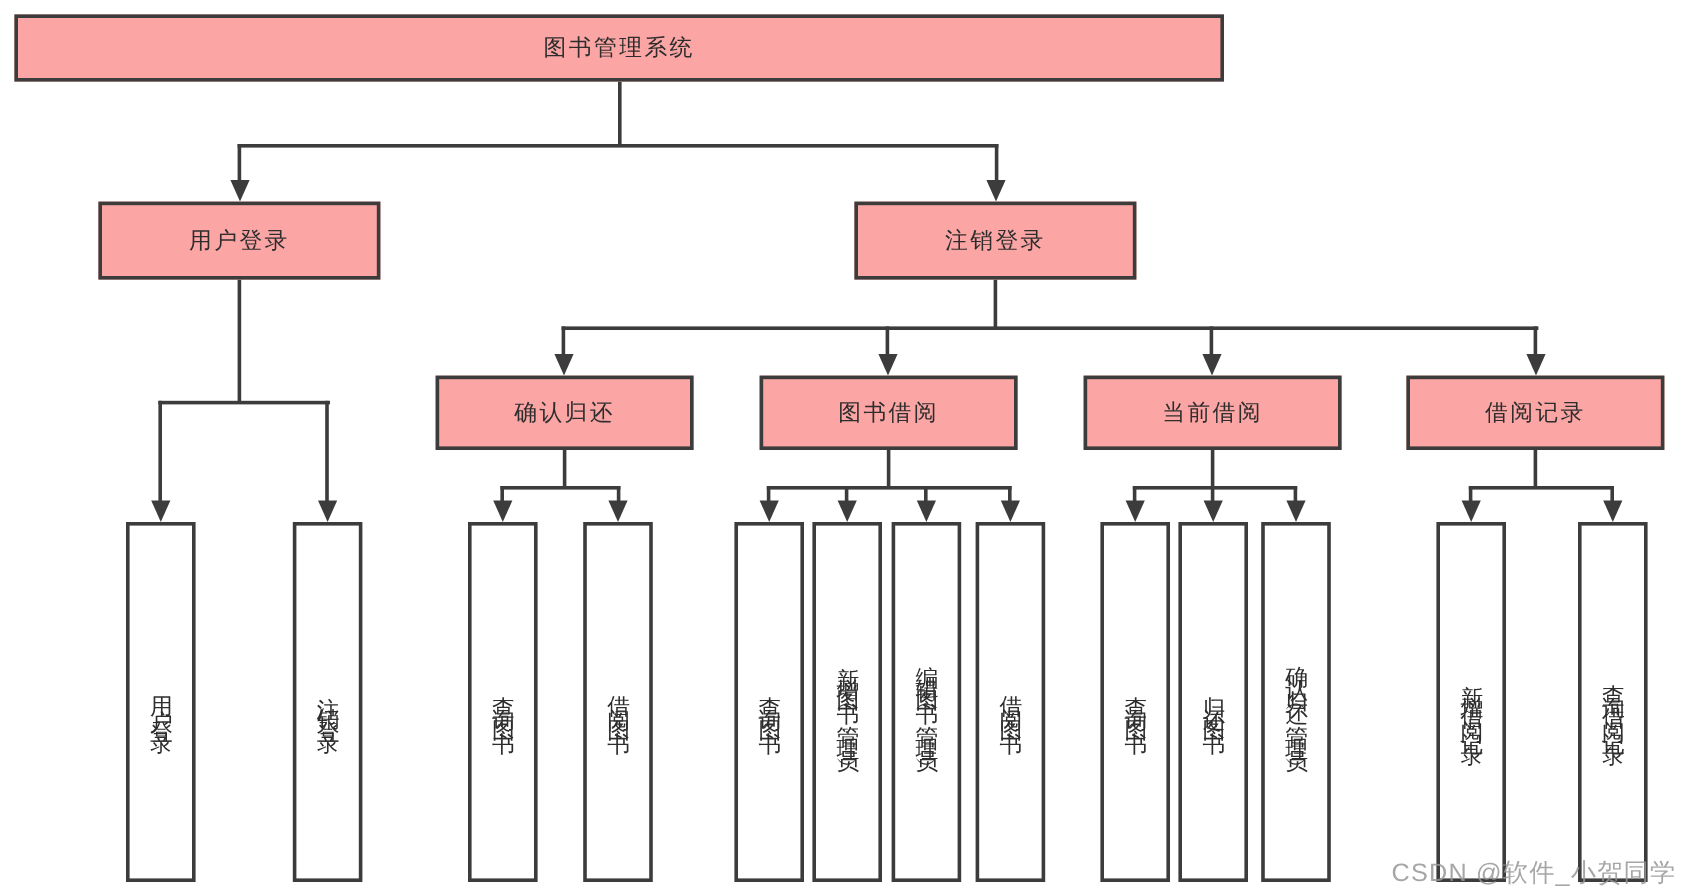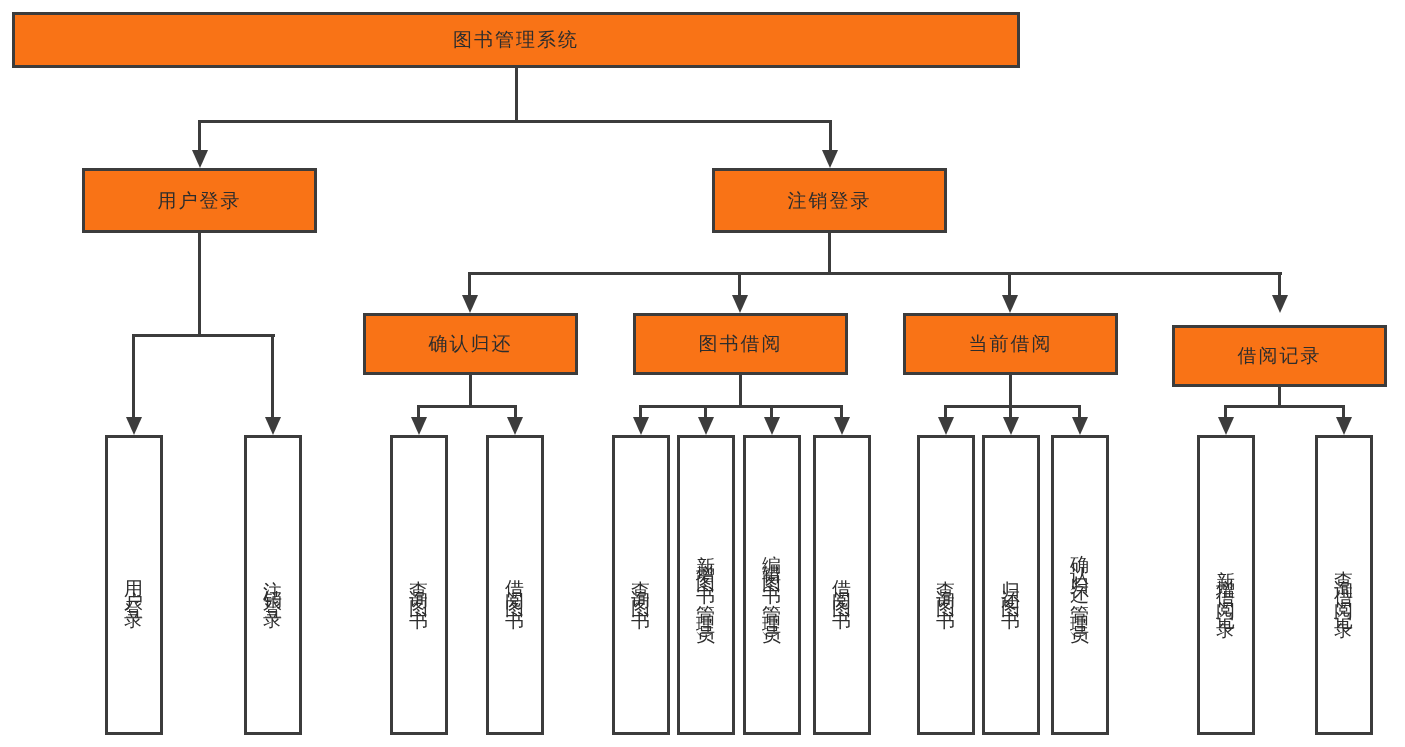--- a/index.html
+++ b/index.html
@@ -2,21 +2,21 @@
 <html><head>
 <meta charset="utf-8">
 <style>
   html,body{margin:0;padding:0;background:#ffffff;}
   .canvas{
     position:relative;width:1405px;height:747px;background:#ffffff;
     font-family:"Liberation Sans","DejaVu Sans",sans-serif;
     overflow:hidden;
   }
   .node{
-    position:absolute;box-sizing:border-box;background:#f97316;
+    position:absolute;box-sizing:border-box;background:#fca5a5;
     border:3px solid #3c3c3c;display:flex;align-items:center;justify-content:center;
     color:#2d2d2d;font-size:19px;letter-spacing:2px;z-index:2;
   }
   .leaf{
     position:absolute;box-sizing:border-box;background:#ffffff;
     border:3px solid #3c3c3c;display:flex;align-items:center;justify-content:center;
     color:#2d2d2d;z-index:2;
   }
   .leaf span{
     writing-mode:vertical-rl;text-orientation:mixed;
@@ -78,21 +78,21 @@
 
   <div class="node" style="left:363px;top:313px;width:215px;height:62px;">
     <span>确认归还</span>
   </div>
   <div class="node" style="left:903px;top:313px;width:215px;height:62px;">
     <span>当前借阅</span>
   </div>
   <div class="node" style="left:633px;top:313px;width:215px;height:62px;">
     <span>图书借阅</span>
   </div>
-  <div class="node" style="left:1172px;top:325px;width:215px;height:62px;">
+  <div class="node" style="left:1172px;top:313px;width:215px;height:62px;">
     <span>借阅记录</span>
   </div>
 
   <div class="vl" style="left:469px;top:375px;height:32px;"></div>
   <div class="hl" style="left:417px;top:405px;width:100px;"></div>
   <div class="vl" style="left:417px;top:405px;height:15px;"></div>
   <div class="vl" style="left:514px;top:405px;height:15px;"></div>
   <div class="ar" style="left:411px;top:417px;"></div>
   <div class="ar" style="left:507px;top:417px;"></div>
 
@@ -160,14 +160,15 @@
     <span>确认归还（管理员）</span>
   </div>
 
   <div class="leaf" style="left:1197px;top:435px;width:58px;height:300px;">
     <span>新增借阅记录</span>
   </div>
   <div class="leaf" style="left:1315px;top:435px;width:58px;height:300px;">
     <span>查询借阅记录</span>
   </div>
 
+  <div class="watermark">CSDN @软件_小贺同学</div>
 
 </div>
 
 </body></html>

